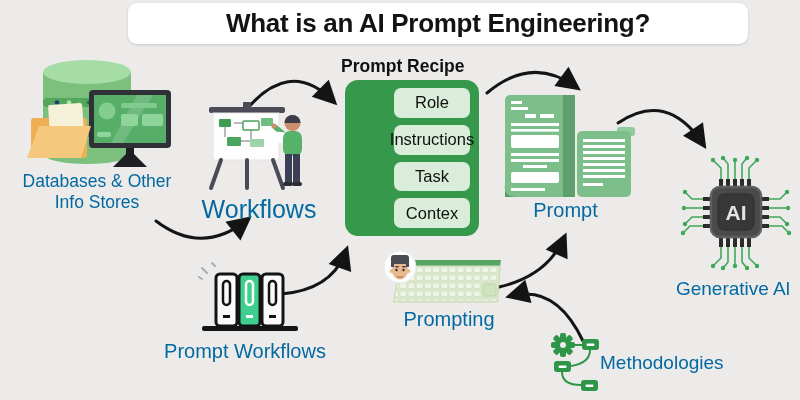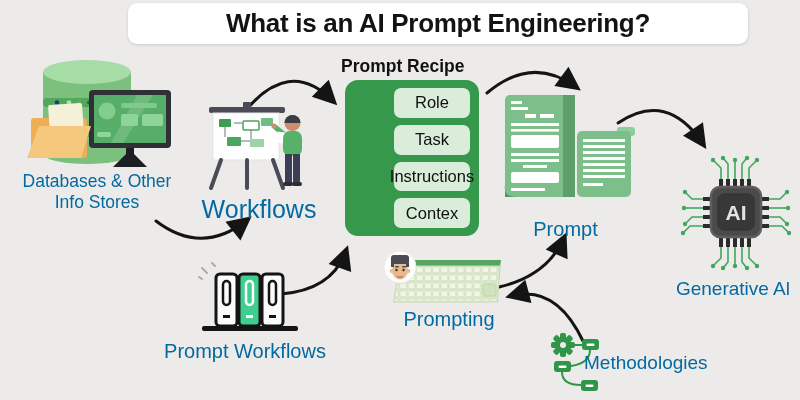--- a/index.html
+++ b/index.html
@@ -14,25 +14,25 @@
     display:flex;align-items:center;justify-content:center;
   }
   .title-box h1{margin:0;font-size:26px;font-weight:700;letter-spacing:-.3px;color:#131313;}
   .icon{position:absolute;}
   .node-label{
     position:absolute;text-align:center;color:#0369a1;
     white-space:pre-line;line-height:1.22;
   }
   .lbl-databases{left:8px;top:171px;width:178px;font-size:17.5px;}
   .lbl-workflows{left:198px;top:194px;width:122px;font-size:25px;}
-  .lbl-prompt{left:513px;top:217px;width:105px;font-size:20px;}
+  .lbl-prompt{left:513px;top:198px;width:105px;font-size:20px;}
   .lbl-genai{left:660px;top:277px;width:146px;font-size:19px;}
   .lbl-libraries{left:163px;top:339px;width:164px;font-size:20px;}
   .lbl-prompting{left:392px;top:307px;width:114px;font-size:20px;}
-  .lbl-methodologies{left:584px;top:351px;width:140px;font-size:19px;text-align:left;}
+  .lbl-methodologies{left:600px;top:351px;width:140px;font-size:19px;text-align:left;}
   .recipe-title{
     position:absolute;left:341px;top:56px;width:140px;
     font-size:17.5px;font-weight:600;color:#111;
   }
   .recipe-box{
     position:absolute;left:345px;top:80px;width:134px;height:156px;
     background:#35984B;border-radius:13px;box-sizing:border-box;
     padding:8px 9px;display:flex;flex-direction:column;gap:7px;
   }
   .recipe-row{
@@ -134,22 +134,22 @@
       <rect x="90" y="58" width="7" height="29" fill="#3A3F55"></rect>
       <rect x="80" y="86" width="10" height="4" rx="2" fill="#2C2C33"></rect>
       <rect x="89" y="86" width="10" height="4" rx="2" fill="#2C2C33"></rect>
     </g>
   </svg>
   <div class="node-label lbl-workflows">Workflows</div>
 
   <div class="recipe-title">Prompt Recipe</div>
   <div class="recipe-box">
     <div class="recipe-row">Role</div>
+    <div class="recipe-row">Instructions</div>
     <div class="recipe-row">Task</div>
-    <div class="recipe-row">Instructions</div>
     <div class="recipe-row">Contex</div>
   </div>
 
   <svg class="icon" style="left:503px;top:93px" width="134" height="112" viewBox="0 0 134 112">
     <rect x="2" y="2" width="66" height="102" rx="5" fill="#7CBF8A"></rect>
     <rect x="60" y="2" width="12" height="102" fill="#5E9F6D"></rect>
     <path d="M14,104 Q0,104 2,92 L2,104 Z" fill="#569763"></path>
     <g fill="#FFFFFF">
       <rect x="8" y="8" width="11" height="3"></rect>
         <rect x="8" y="14" width="17" height="3"></rect>

